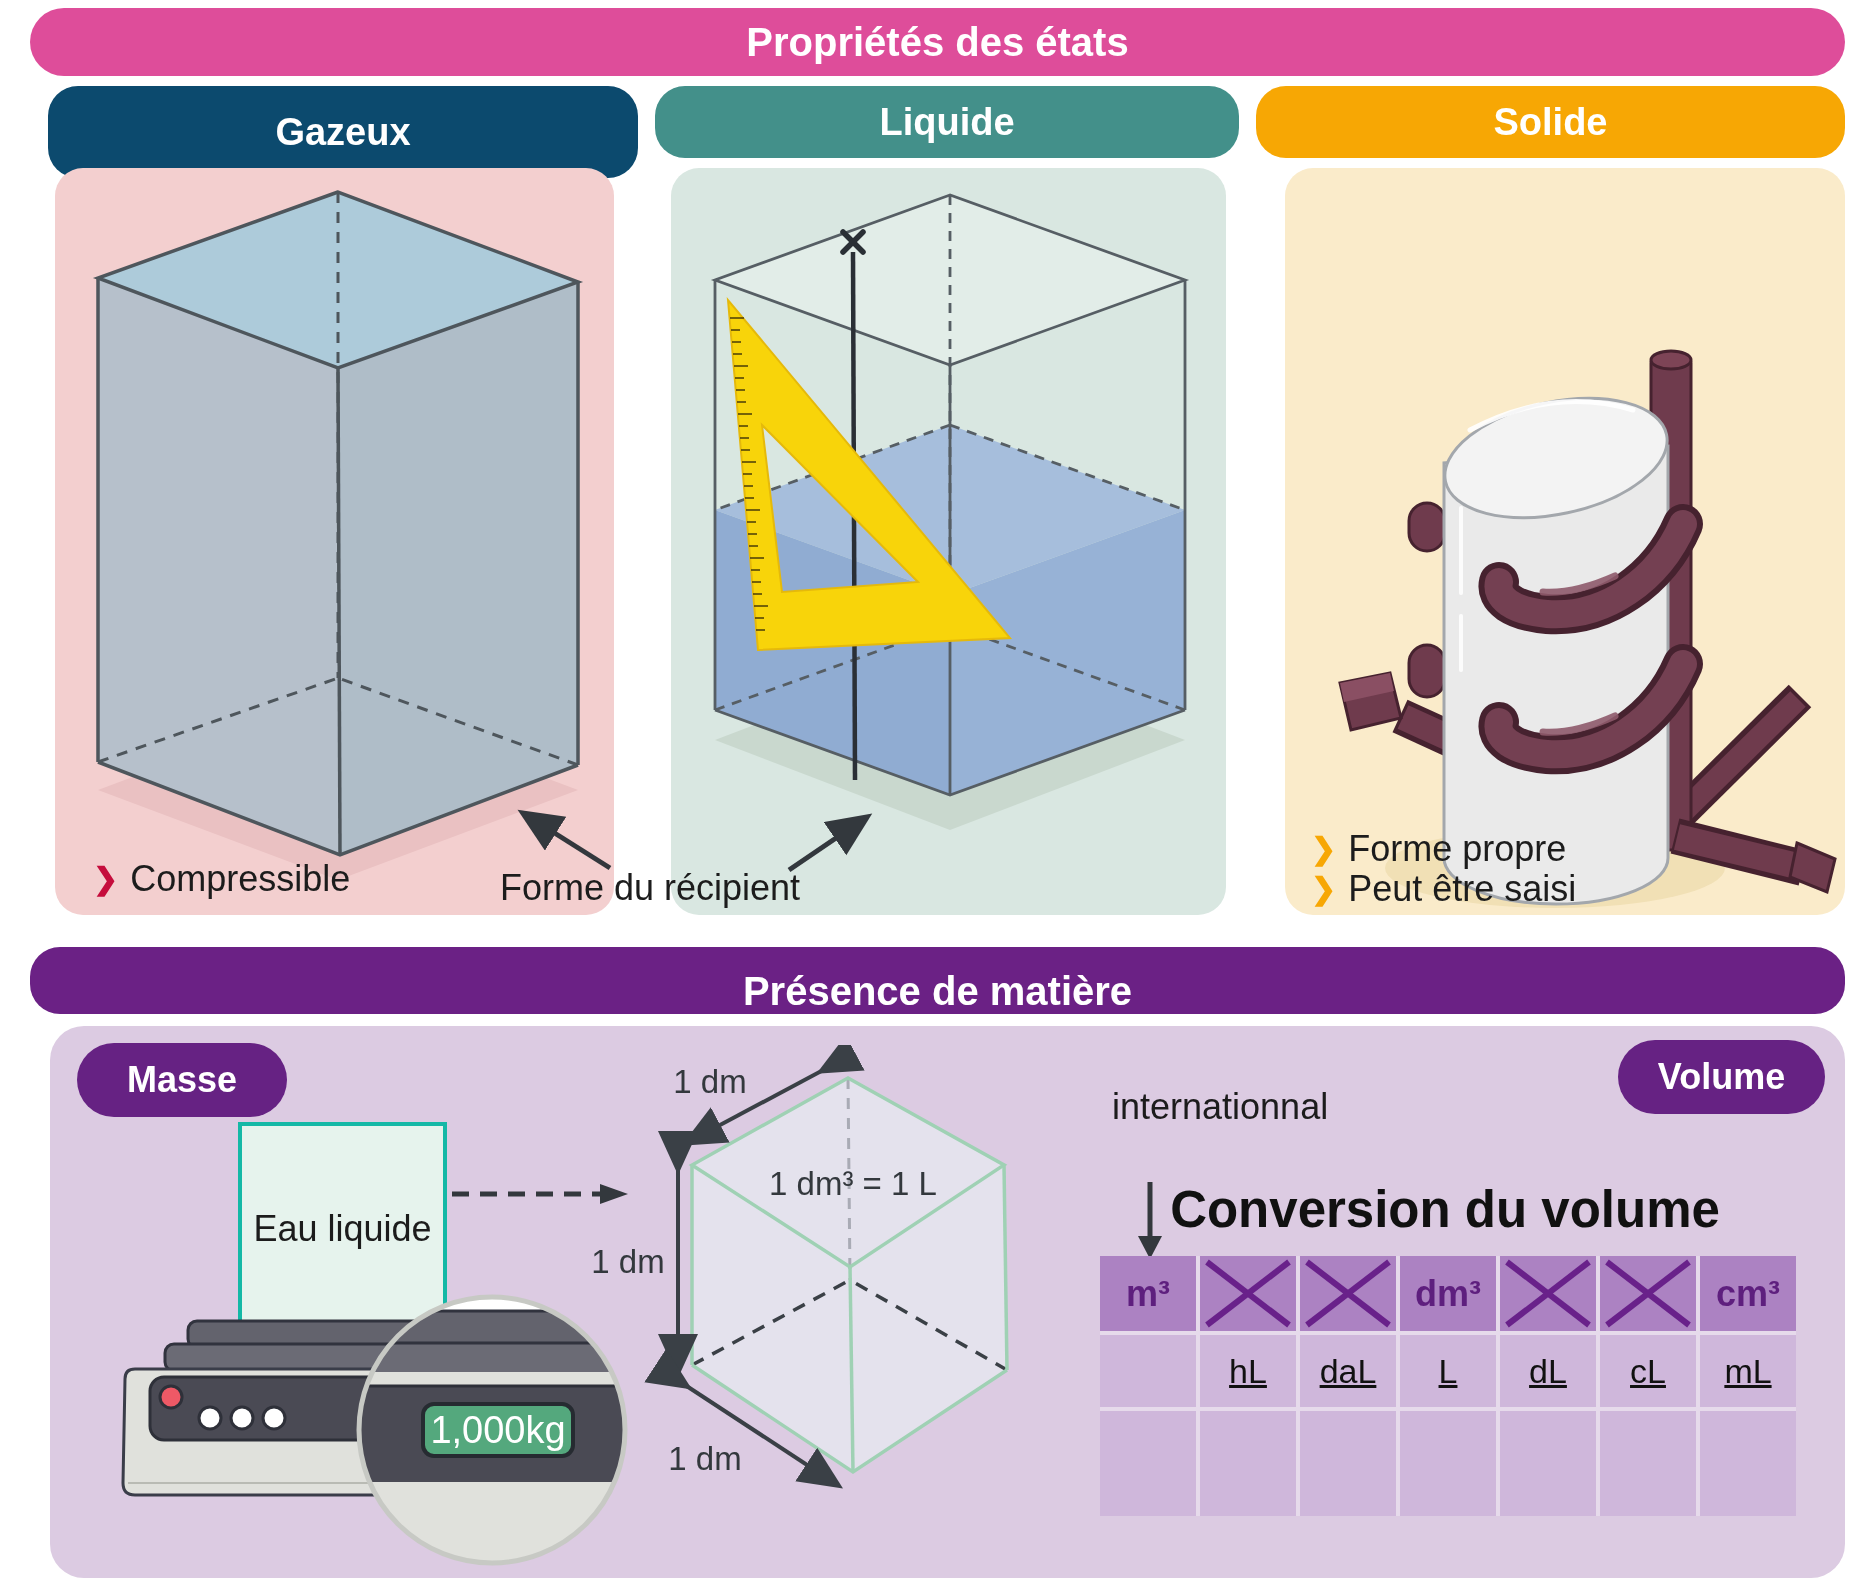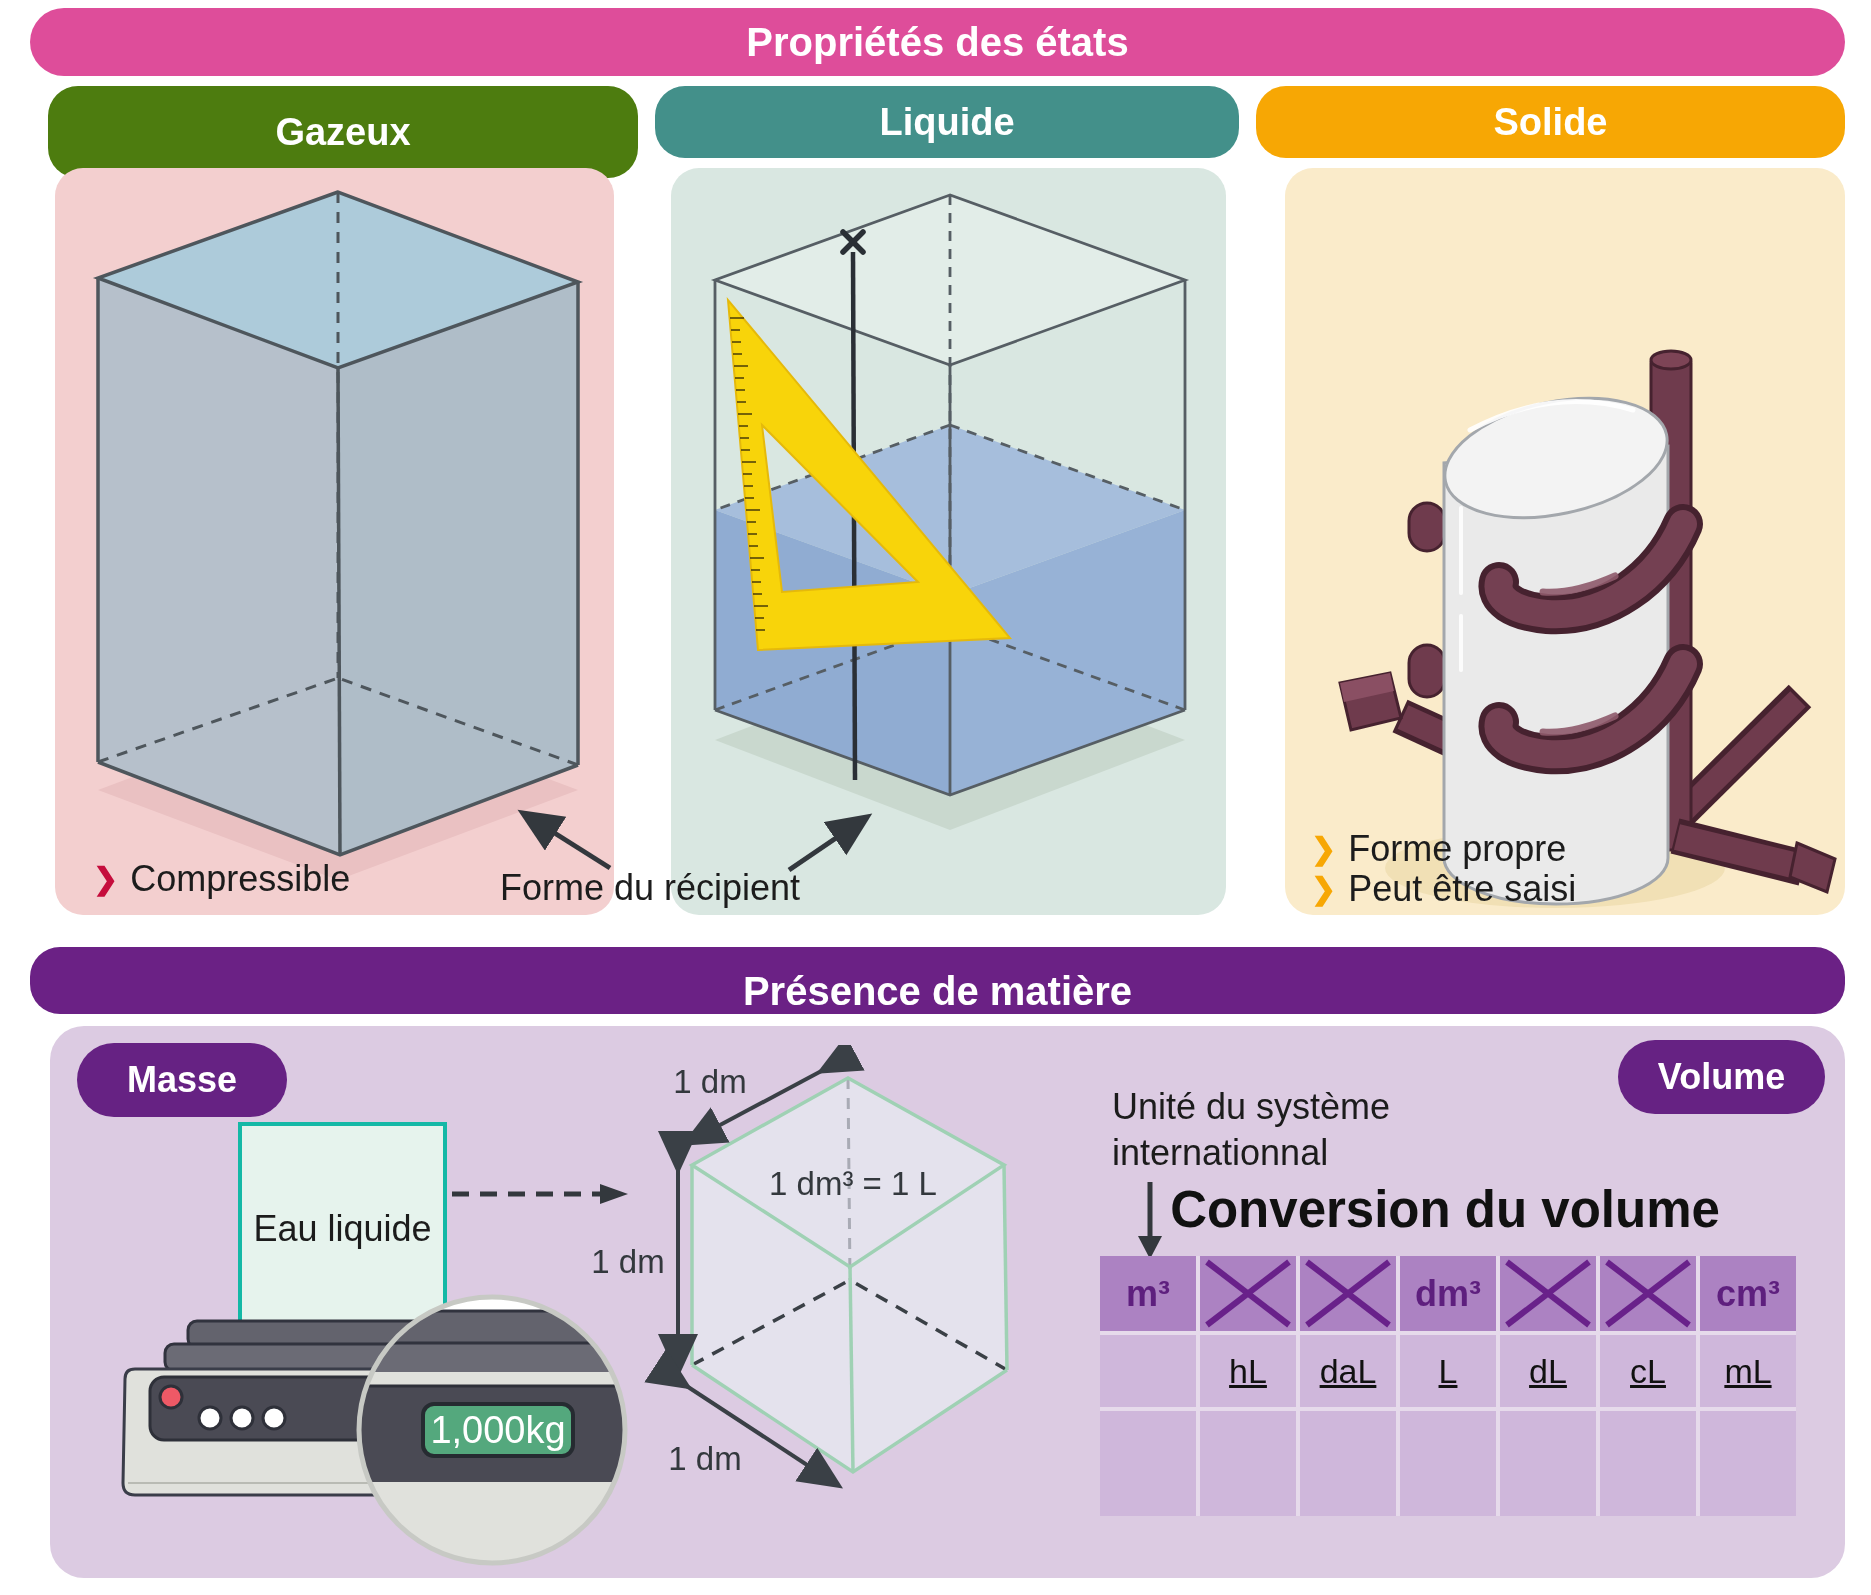--- a/index.html
+++ b/index.html
@@ -36,21 +36,21 @@
 </style>
 </head>
 <body>
 
 <div id="page">
 
   <div class="abs banner" style="left:30px;top:8px;width:1815px;height:68px;background:#DE4D9A;">
     <span>Propriétés des états</span>
   </div>
 
-  <div class="abs pill" style="left:48px;top:86px;width:590px;height:92px;background:#4d7c0f;">
+  <div class="abs pill" style="left:48px;top:86px;width:590px;height:92px;background:#0c4a6e;">
     <span>Gazeux</span>
   </div>
   <div class="abs pill" style="left:655px;top:86px;width:584px;height:72px;background:#43908A;">
     <span>Liquide</span>
   </div>
   <div class="abs pill" style="left:1256px;top:86px;width:589px;height:72px;background:#F7A704;">
     <span>Solide</span>
   </div>
 
   <div class="abs panel panel-gas" style="left:55px;top:168px;width:559px;height:747px;">
@@ -260,21 +260,20 @@
     </g>
     <g fill="#33383D" font-size="33">
       <text x="150" y="48" text-anchor="middle">1 dm</text>
       <text x="68" y="228" text-anchor="middle">1 dm</text>
       <text x="145" y="425" text-anchor="middle">1 dm</text>
       <text x="293" y="150" text-anchor="middle">1 dm³ = 1 L</text>
     </g>
   </svg>
 
   <div class="abs si-note" style="left:1112px;top:1084px;">
-    <div>Unité du système</div>
     <div>internationnal</div>
   </div>
   <svg class="abs" style="left:1128px;top:1182px;" width="44" height="78" viewBox="0 0 44 78">
     <line x1="22" y1="0" x2="22" y2="56" stroke="#33383D" stroke-width="5"></line>
     <polygon points="10,54 22,77 34,54" fill="#33383D"></polygon>
   </svg>
 
   <div class="abs badge" style="left:1618px;top:1040px;width:207px;height:74px;">
     <span>Volume</span>
   </div>

